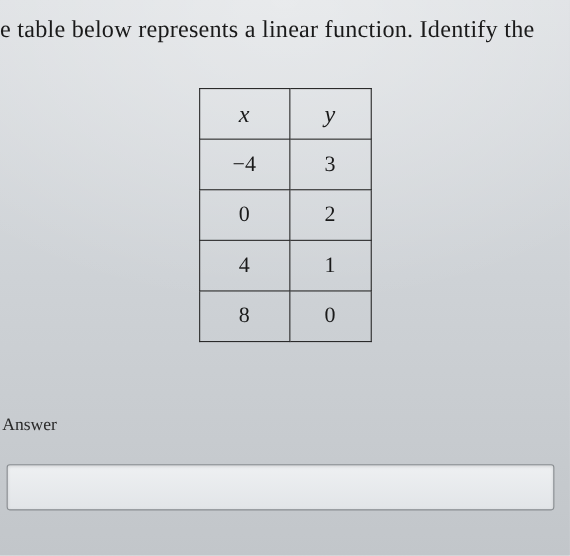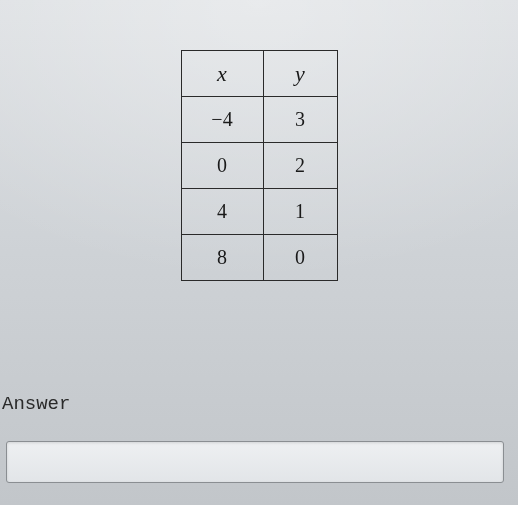--- a/index.html
+++ b/index.html
@@ -68,24 +68,24 @@
     table.data col.col-x { width: 82px; }
     table.data col.col-y { width: 68px; }
     .answer-section {
       position: absolute;
       left: 0;
       top: 378px;
       width: 100%;
       padding: 0 8px 0 0;
     }
     .answer-label {
-      font-size: 19px;
+      font-size: 16px;
       color: #2a2a2a;
-      margin: 15px 0 26px 2px;
-      font-family: Liberation Mono, monospace;
+      margin: 0 0 26px 2px;
+      font-family: Liberation Serif, serif;
     }
     .answer-input {
       width: 498px;
       height: 42px;
       border: 1px solid #8a8e92;
       background: linear-gradient(180deg, #eef0f2 0%, #e2e5e8 100%);
       border-radius: 3px;
       padding: 0 10px;
       font-size: 18px;
       color: #222;
@@ -94,20 +94,21 @@
       margin-left: 6px;
     }
   </style>
 </head>
 <body>
 
 <div class="page-bg"></div>
 
 <div class="content">
 
+  <div class="prompt-text">e table below represents a linear function. Identify the </div>
 
   <div class="table-wrap">
     <table class="data">
       <colgroup>
         <col class="col-x">
         <col class="col-y">
       </colgroup>
       <thead>
         <tr>
           <th>x</th>

